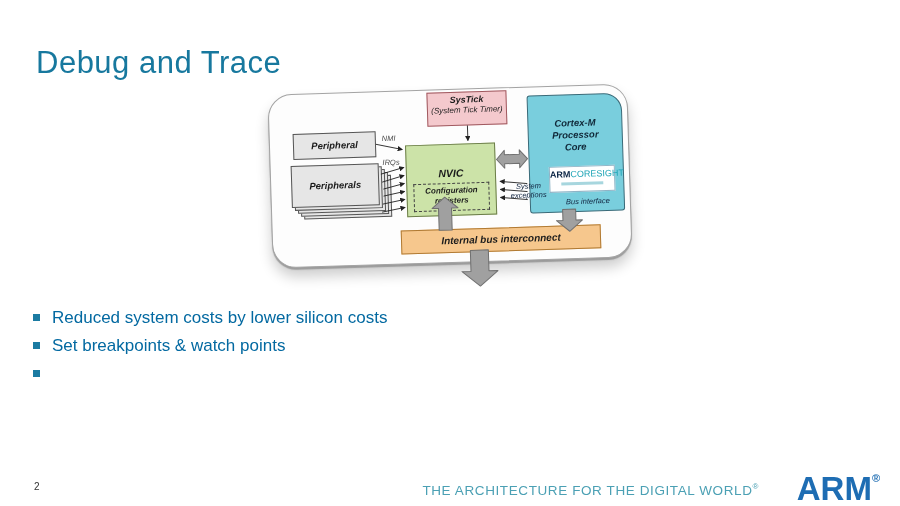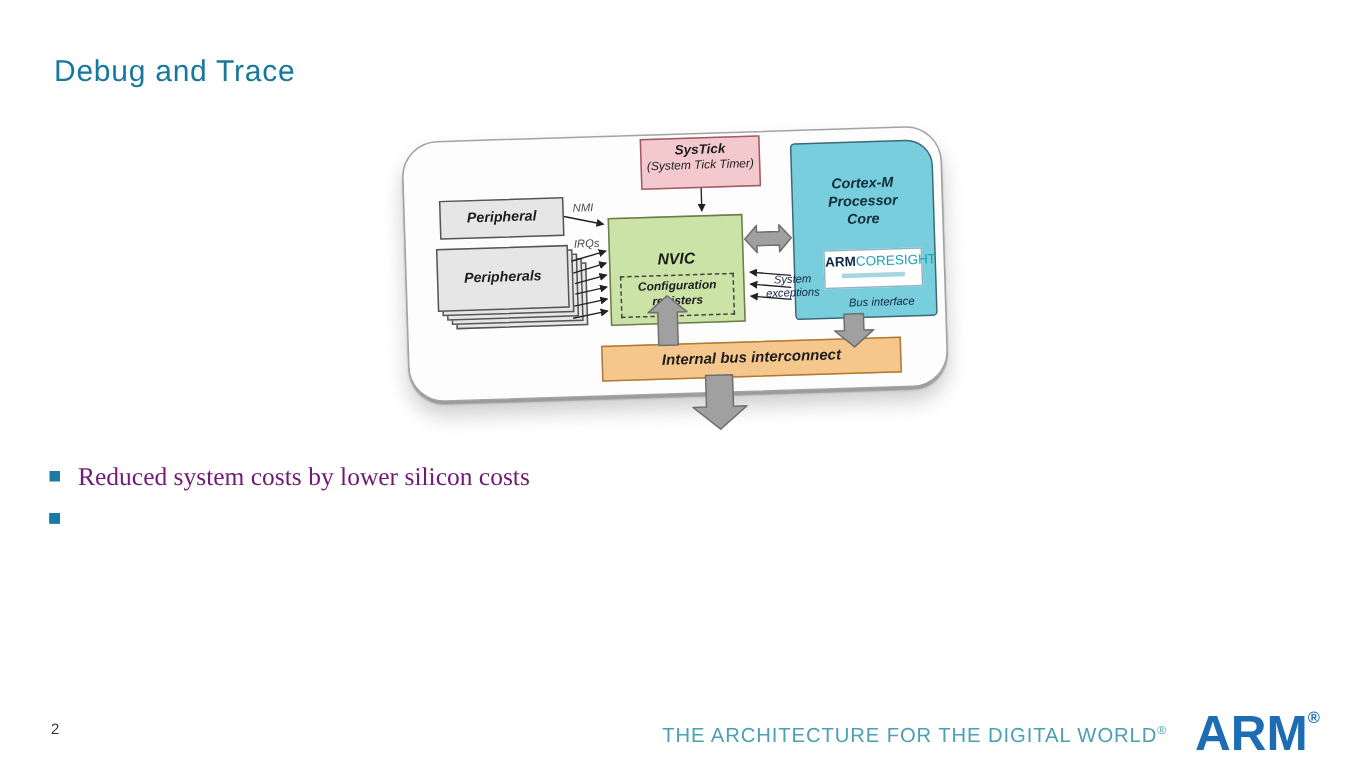--- a/index.html
+++ b/index.html
@@ -2,21 +2,21 @@
 <html><head>
 <meta charset="utf-8">
 <style>
   html,body{margin:0;padding:0;}
   body{
     width:900px;height:506px;position:relative;background:#ffffff;
     font-family:"Liberation Sans",sans-serif;overflow:hidden;
   }
   
   .slide-title{
-    position:absolute;left:36px;top:24px;font-size:20px;font-weight:400;
+    position:absolute;left:36px;top:24px;font-size:31px;font-weight:400;
     color:#17789e;letter-spacing:.5px;text-align:right;
   }
   
   .diagram-card{
     position:absolute;left:270px;top:89px;width:358px;height:172px;
     background:#fdfdfd;border:1px solid #a3a3a3;border-radius:24px;
     transform:rotate(-1.8deg);
     box-shadow:0 2px 1px rgba(110,110,110,.55),0 9px 14px rgba(0,0,0,.20);
   }
   .diagram-card *{box-sizing:border-box;}
@@ -34,25 +34,25 @@
   .coresight .row{font-size:9px;letter-spacing:0;line-height:10px;white-space:nowrap;}
   .coresight .arm-part{font-weight:bold;color:#0b2545;}
   .coresight .cs-part{color:#1ba3b5;}
   .coresight .tagline-line{width:42px;height:3px;background:#a7d6de;margin:3px auto 0 auto;}
   .lbl{position:absolute;font-style:italic;color:#4a4a4a;font-size:7.5px;line-height:1.25;}
   .lbl-dark{color:#10233f;text-align:center;}
   .interconnect{left:128px;top:139px;width:200px;height:24px;background:#f6c78d;border:1px solid #b07a33;font-size:10px;line-height:22px;}
   .diagram-svg{position:absolute;left:0;top:0;overflow:visible;pointer-events:none;}
   
   .bullets{position:absolute;left:33px;top:308px;width:800px;list-style:none;margin:0;padding:0;}
-  .bullets li{position:relative;padding-left:19px;margin-bottom:9px;font-size:17px;line-height:19px;color:#701a75;font-family:Liberation Serif, serif;}
+  .bullets li{position:relative;padding-left:19px;margin-bottom:9px;font-size:17px;line-height:19px;color:#0369a1;}
   .bullet-sq{position:absolute;left:0;top:6px;width:7px;height:7px;background:#1b7ba2;}
   
   .page-number{position:absolute;left:34px;top:481px;font-size:10px;color:#333;}
-  .footer-tagline{position:absolute;right:122px;top:482px;font-size:13.5px;color:#4ba0b4;letter-spacing:.6px;white-space:nowrap;text-align:right;}
+  .footer-tagline{position:absolute;right:141px;top:482px;font-size:13.5px;color:#4ba0b4;letter-spacing:.6px;white-space:nowrap;text-align:right;}
   .footer-tagline sup{font-size:8px;}
   .arm-logo{position:absolute;right:20px;top:470px;font-size:33px;font-weight:bold;color:#1e6db3;letter-spacing:0;}
   .arm-logo sup{font-size:11px;vertical-align:18px;}
 </style>
 </head>
 <body>
 
 <h1 class="slide-title">Debug and Trace</h1>
 
 <div class="diagram-card">
@@ -123,21 +123,21 @@
       <path d="M173,107 L186,118 L179.5,118 L179.5,140 L166.5,140 L166.5,118 L160,118 Z"></path>
       <path d="M297,145 L284,134 L290.5,134 L290.5,123 L303.5,123 L303.5,134 L310,134 Z"></path>
       <path d="M206,197 L188,182 L197,182 L197,161 L215,161 L215,182 L224,182 Z"></path>
     </g>
   </svg>
 </div>
 
 <ul class="bullets">
   <li><span class="bullet-sq"></span><span>Reduced system costs by lower silicon costs</span></li>
   <li><span class="bullet-sq"></span></li>
-  <li><span class="bullet-sq"></span></li>
+  <li><span class="bullet-sq"></span><span>Set breakpoints &amp; watch points</span></li>
   <li><span class="bullet-sq"></span></li>
 </ul>
 
 <span class="page-number">2</span>
 <div class="footer-tagline">
   <span>THE ARCHITECTURE FOR THE DIGITAL WORLD</span><sup>®</sup>
 </div>
 <div class="arm-logo">
   <span>ARM</span><sup>®</sup>
 </div>

